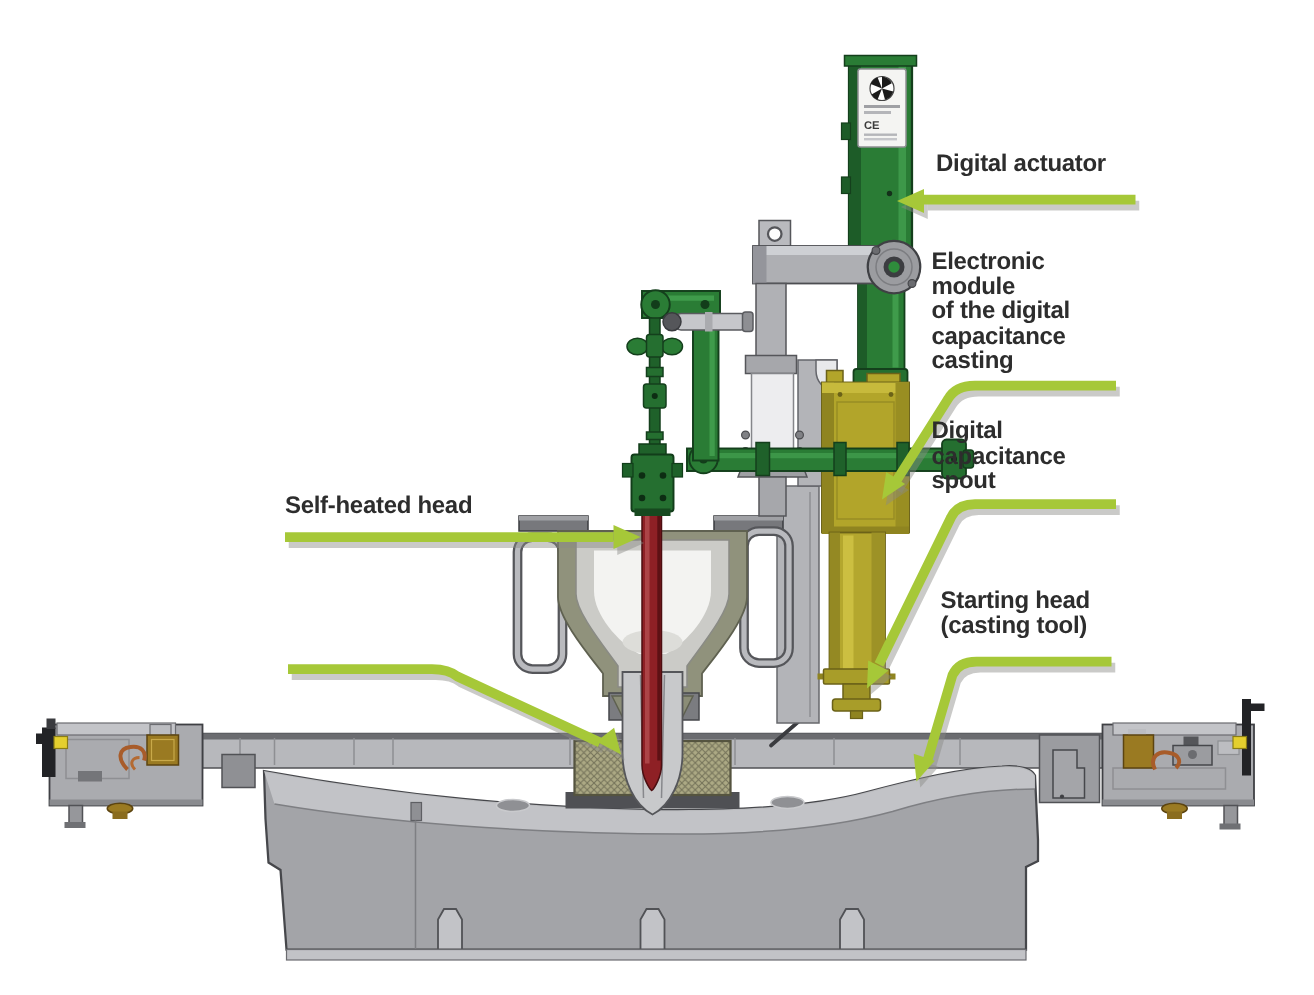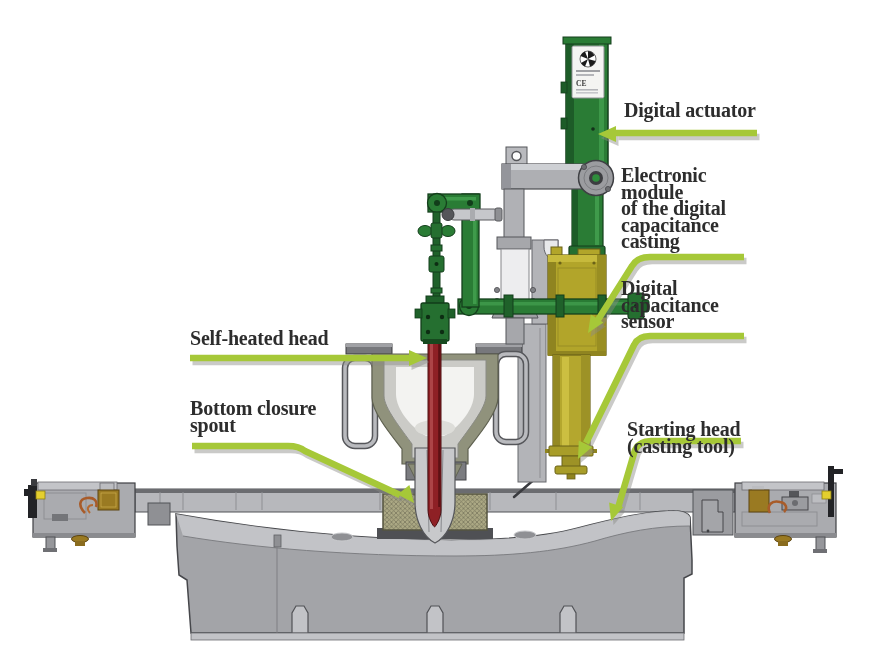--- a/index.html
+++ b/index.html
@@ -1,19 +1,19 @@
 <!DOCTYPE html>
 <html style="--c-arrow_green: #a6c838; --c-label_text: #2d2d2d; --c-machine_green: #2a7c35; --c-sensor_yellow: #b2a52a; --c-plug_red: #8e2025; --c-steel_gray: #aaabaf; --c-refractory_khaki: #aca984; --c-background: #ffffff;"><head>
 <meta charset="utf-8">
 <style>
   html,body{margin:0;padding:0;background:#fff;}
   #stage{position:relative;width:876px;height:654px;background:var(--c-background,#fff);
-         font-family:Liberation Serif, serif;overflow:hidden;}
+         font-family:Liberation Sans, sans-serif;overflow:hidden;}
   #machine-svg{position:absolute;left:0;top:0;}
-  .label{position:absolute;font-weight:bold;font-size:20px;line-height:16.5px;
+  .label{position:absolute;font-weight:bold;font-size:16px;line-height:16.5px;
          letter-spacing:-0.2px;color:var(--c-label_text,#2d2d2d);white-space:pre-line;}
   .c-arrow{stroke:var(--c-arrow_green,#a6c838);fill:none;stroke-width:6.5;
            stroke-linejoin:round;stroke-linecap:butt;}
   .c-arrowhead{fill:var(--c-arrow_green,#a6c838);stroke:none;}
   .sh{stroke:#8a8a85;fill:none;stroke-width:6.5;stroke-linejoin:round;opacity:.45;}
   .shh{fill:#8a8a85;opacity:.45;}
   .c-green{fill:var(--c-machine_green,#2a7c35);}
   .c-yellow{fill:var(--c-sensor_yellow,#b2a52a);}
   .c-red{fill:var(--c-plug_red,#8e2025);}
   .c-gray{fill:var(--c-steel_gray,#aaabaf);}
@@ -323,19 +323,17 @@
 </svg>
 
   <div class="label" style="left:624px;top:102px;">Digital actuator</div>
   <div class="label" style="left:621px;top:167px;">Electronic
 module
 of the digital
 capacitance
 casting</div>
   <div class="label" style="left:621px;top:280px;">Digital
 capacitance
-sensor</div>
+spout</div>
   <div class="label" style="left:190px;top:330px;">Self-heated head</div>
-  <div class="label" style="left:190px;top:400px;">Bottom closure
-spout</div>
-  <div class="label" style="left:627px;top:393px;margin-top:28px;">Starting head
+  <div class="label" style="left:627px;top:393px;">Starting head
 (casting tool)</div>
 </div>
 
 </body></html>

